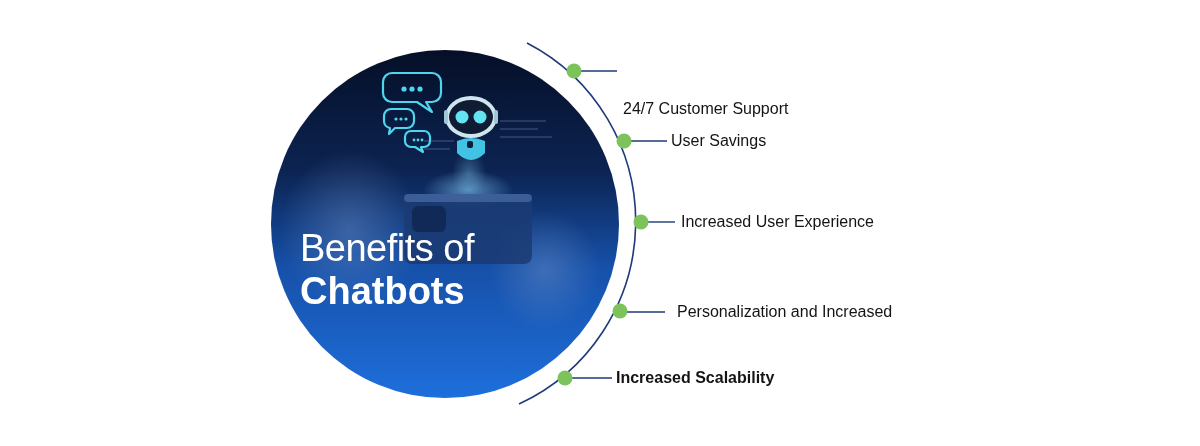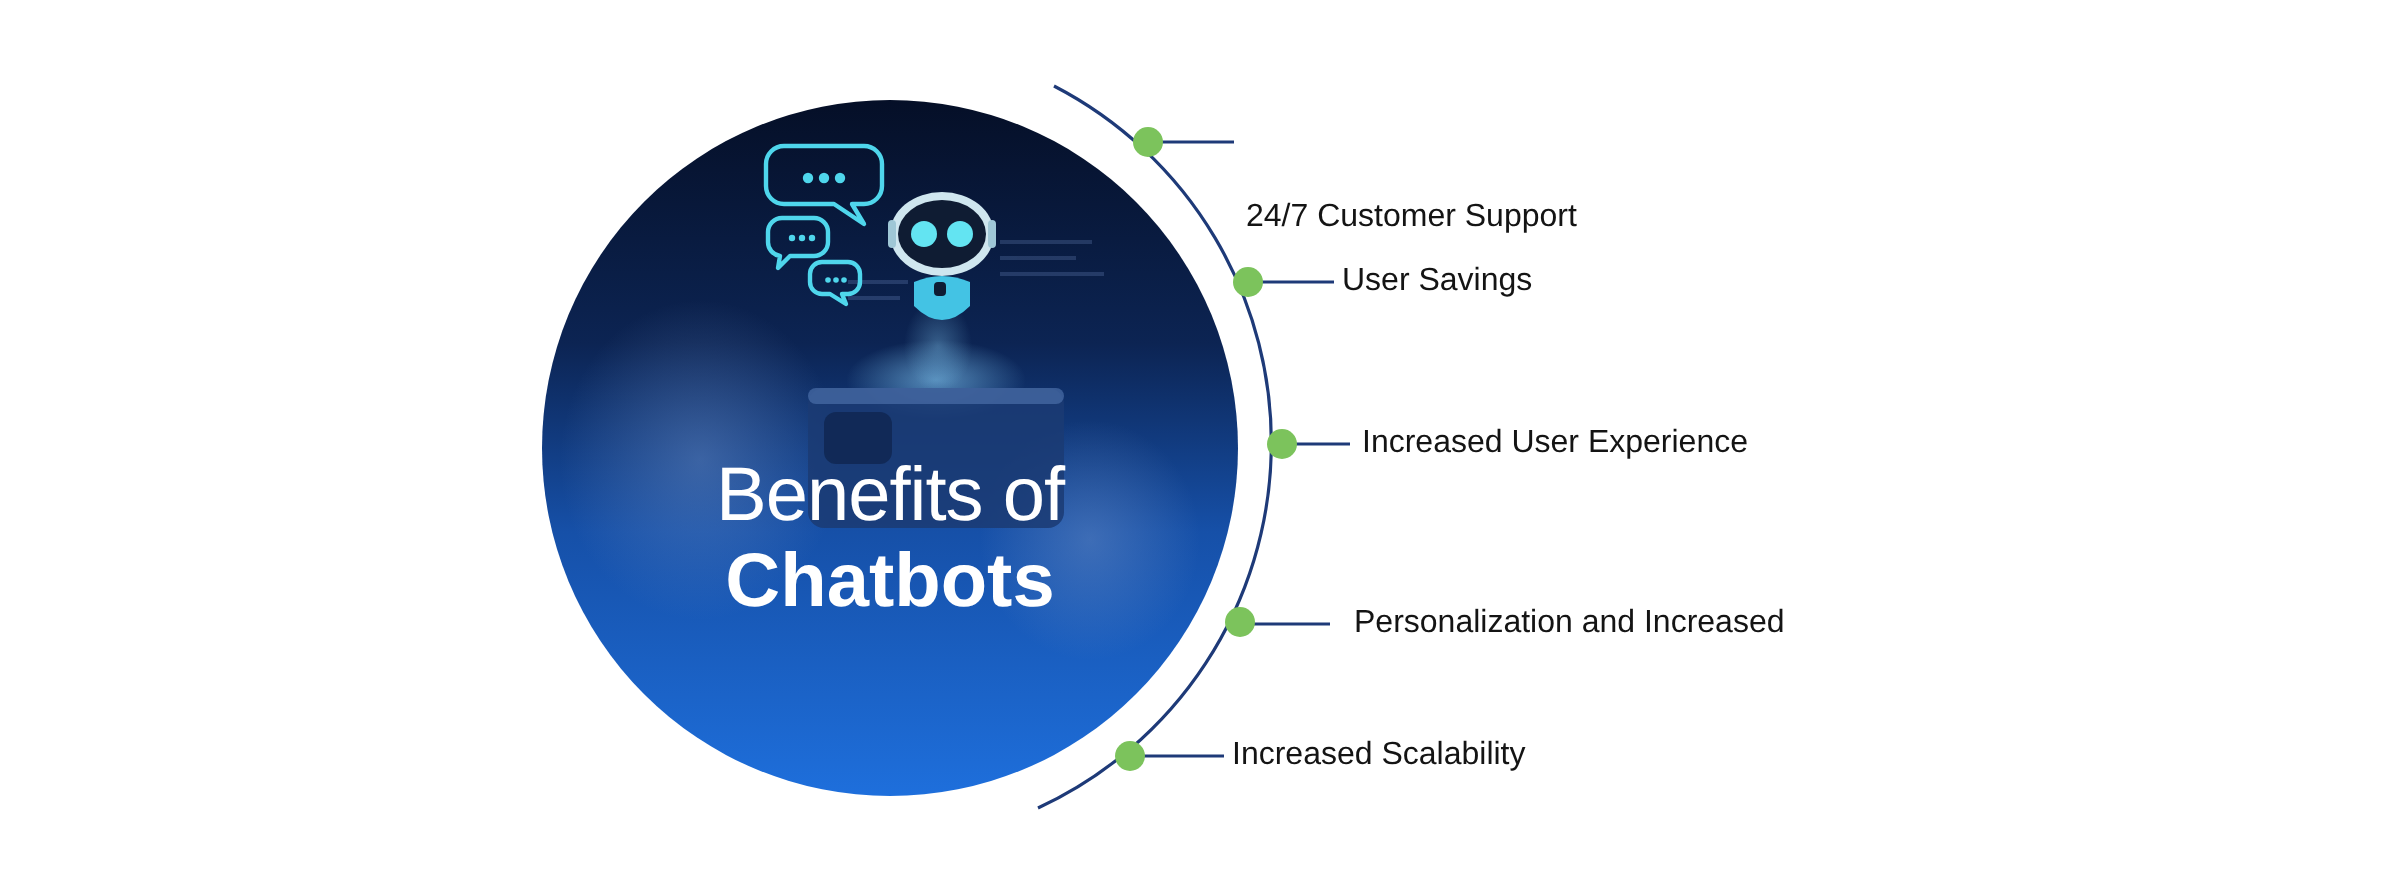--- a/index.html
+++ b/index.html
@@ -1,20 +1,20 @@
 <!DOCTYPE html>
 <html><head>
 <meta charset="utf-8">
 <style>
   html, body { margin: 0; padding: 0; background: #ffffff; }
   body { width: 1200px; height: 446px; position: relative; overflow: hidden;
          font-family: "Liberation Sans", "DejaVu Sans", sans-serif; }
   .stage { position: absolute; left: 0; top: 0; width: 1200px; height: 446px; }
   svg.graphic { position: absolute; left: 0; top: 0; }
-  .title-block { position: absolute; left: 300px; width: 290px; top: 226px; text-align: center; color: #ffffff; }
+  .title-block { position: absolute; left: 300px; width: 290px; top: 226px; color: #ffffff; }
   .title-line1 { font-size: 38px; font-weight: 300; letter-spacing: -0.5px; line-height: 44px; display: block; }
   .title-line2, .title-line3 { font-size: 38px; font-weight: 700; line-height: 42px; display: block; letter-spacing: 0px; }
   .benefit-label { position: absolute; font-size: 16px; color: #141414; white-space: nowrap; line-height: 18px; font-weight: 500; }
 </style>
 </head>
 <body>
 
 <div class="stage">
 
   <svg class="graphic" width="1200" height="446" viewBox="0 0 1200 446">
@@ -113,15 +113,15 @@
 
   <div class="title-block">
     <span class="title-line1">Benefits of</span>
     <span class="title-line3">Chatbots</span>
   </div>
 
   <div class="benefit-label" style="left:623px; top:62px;margin-top:38px;">24/7 Customer Support</div>
   <div class="benefit-label" style="left:671px; top:132px;">User Savings</div>
   <div class="benefit-label" style="left:681px; top:213px;">Increased User Experience</div>
   <div class="benefit-label" style="left:677px; top:303px;">Personalization and Increased</div>
-  <div class="benefit-label" style="left:616px; top:369px;">Increased Scalability</div>
+  <div class="benefit-label" style="left:616px; top:369px;font-weight:bold;">Increased Scalability</div>
 
 </div>
 
 </body></html>

